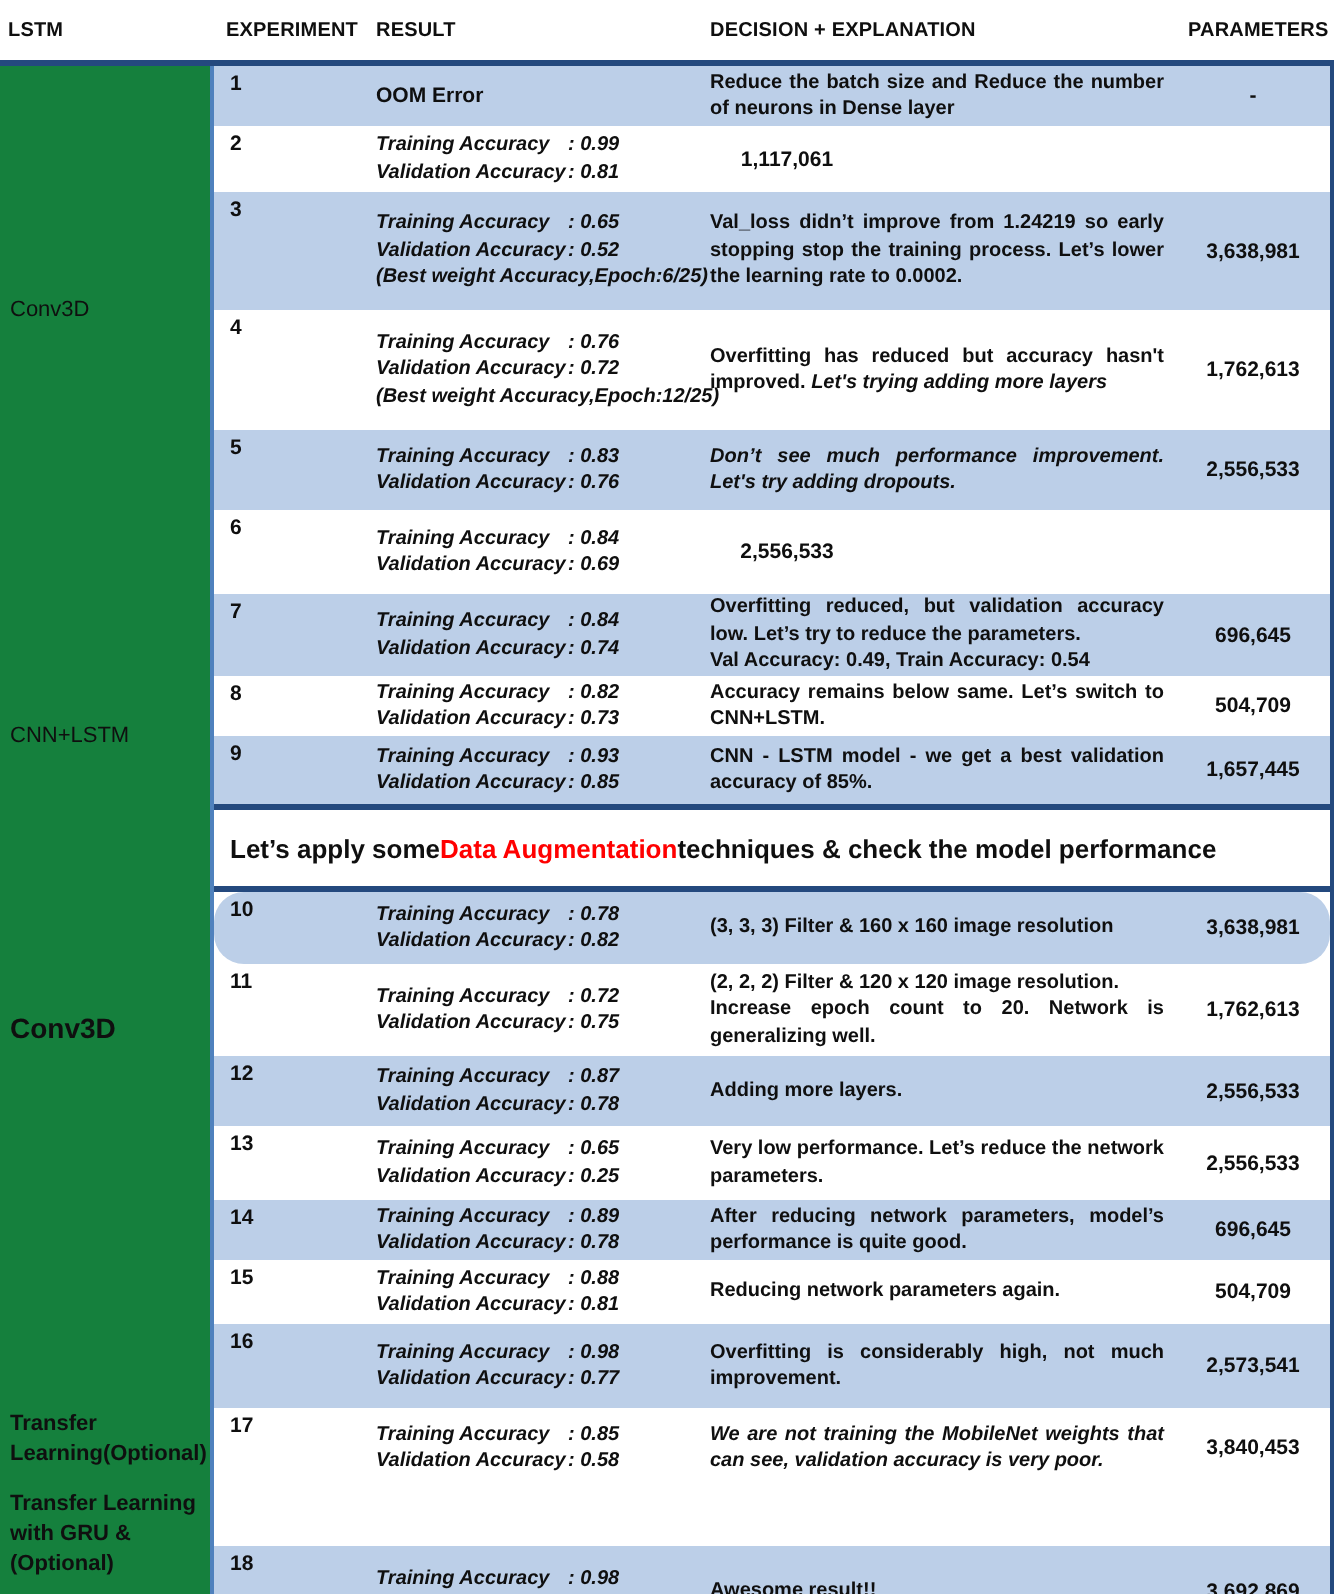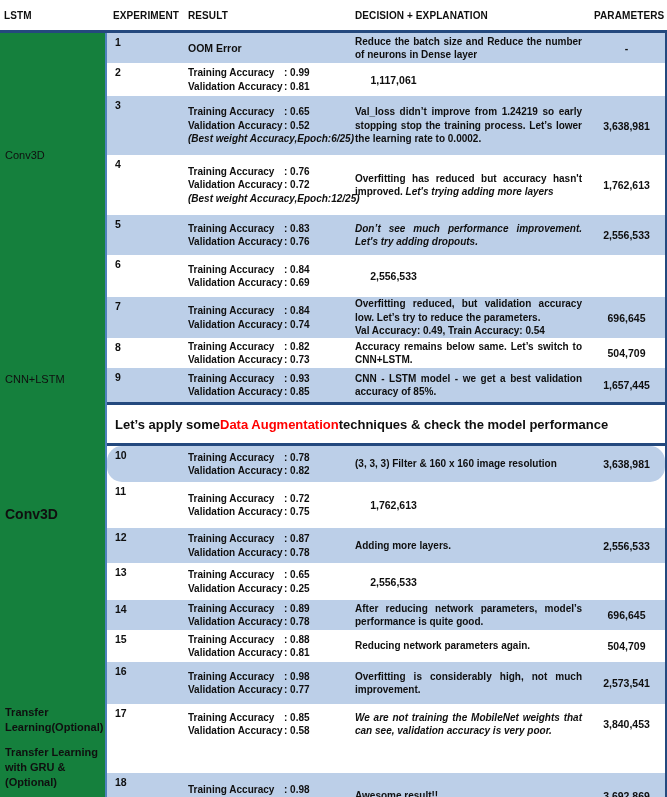--- a/index.html
+++ b/index.html
@@ -19,21 +19,21 @@
   .model-col{width:105px;position:relative;background:#15803d;}
   .body-col{width:562px;box-sizing:border-box;border-left:2px solid var(--sep);border-right:2px solid var(--navy);border-bottom:3px solid var(--navy);background:#fff;}
   .mlabel{position:absolute;left:5px;width:98px;font-size:11px;line-height:1.35;}
   .mlabel.regular{font-weight:normal;}
   .mlabel.bold{font-weight:bold;}
   .mlabel.big-bold{font-weight:bold;font-size:14px;}
   .row{display:flex;box-sizing:border-box;}
   .row.blue{background:var(--blue);}
   .cell-exp{width:81px;padding:3px 0 0 8px;box-sizing:border-box;font-size:10.5px;font-weight:bold;}
   .cell-result{width:167px;box-sizing:border-box;display:flex;flex-direction:column;justify-content:center;font-size:10px;font-weight:bold;line-height:1.34;}
-  .metric{display:flex;}
+  .metric{display:flex;font-style:italic;}
   .metric .lab{width:96px;flex:none;white-space:nowrap;}
   .metric .val{white-space:nowrap;}
   .result-note{font-size:10px;font-style:italic;white-space:nowrap;}
   .result-plain{font-size:10.5px;font-weight:bold;}
   .cell-decision{width:233px;box-sizing:border-box;display:flex;flex-direction:column;justify-content:center;font-size:10px;font-weight:bold;text-align:justify;padding:2px 6px 2px 0;line-height:1.34;}
   .cell-decision .it{font-style:italic;}
   .cell-params{width:77px;box-sizing:border-box;display:flex;align-items:center;justify-content:center;font-size:10.5px;font-weight:bold;text-align:center;}
   .banner{height:38px;border-top:3px solid var(--navy);border-bottom:3px solid var(--navy);display:flex;align-items:center;padding-left:8px;font-size:13px;font-weight:bold;background:#fff;}
   .banner .red{color:var(--red);text-align:right;}
 </style>
@@ -45,21 +45,21 @@
     <div class="h-model">LSTM</div>
     <div class="h-exp">EXPERIMENT</div>
     <div class="h-result">RESULT</div>
     <div class="h-decision">DECISION + EXPLANATION</div>
     <div class="h-params">PARAMETERS</div>
   </div>
   <div class="top-border"></div>
   <div class="content">
     <div class="model-col" id="model-col">
         <div class="mlabel regular" style="top: 115px;">Conv3D</div>
-        <div class="mlabel regular" style="top: 339px;">CNN+LSTM</div>
+        <div class="mlabel regular" style="top: 328px;">CNN+LSTM</div>
         <div class="mlabel big-bold" style="top: 472px;">Conv3D</div>
         <div class="mlabel bold" style="top: 672px;">Transfer Learning(Optional)</div>
         <div class="mlabel bold" style="top: 712px;">Transfer Learning with GRU &amp;(Optional)</div>
       </div>
     <div class="body-col" id="body-col">
         <div class="row blue" style="height: 30px;">
           <div class="cell-exp">1</div>
           <div class="cell-result">
             <div class="result-plain">OOM Error</div>
           </div>
@@ -227,20 +227,23 @@
           <div class="cell-result">
             <div class="metric">
               <span class="lab">Training Accuracy</span>
               <span class="val">: 0.72</span>
             </div>
             <div class="metric">
               <span class="lab">Validation Accuracy</span>
               <span class="val">: 0.75</span>
             </div>
           </div>
+          <div class="cell-decision">
+            <div><span>(2, 2, 2) Filter &amp; 120 x 120 image resolution.</span><br><span>Increase epoch count to 20. Network is generalizing well.</span></div>
+          </div>
           <div class="cell-params">1,762,613</div>
         </div>
         <div class="row blue" style="height: 35px;">
           <div class="cell-exp">12</div>
           <div class="cell-result">
             <div class="metric">
               <span class="lab">Training Accuracy</span>
               <span class="val">: 0.87</span>
             </div>
             <div class="metric">
@@ -257,20 +260,23 @@
           <div class="cell-exp">13</div>
           <div class="cell-result">
             <div class="metric">
               <span class="lab">Training Accuracy</span>
               <span class="val">: 0.65</span>
             </div>
             <div class="metric">
               <span class="lab">Validation Accuracy</span>
               <span class="val">: 0.25</span>
             </div>
+          </div>
+          <div class="cell-decision">
+            <div><span>Very low performance. Let’s reduce the network parameters.</span></div>
           </div>
           <div class="cell-params">2,556,533</div>
         </div>
         <div class="row blue" style="height: 30px;">
           <div class="cell-exp">14</div>
           <div class="cell-result">
             <div class="metric">
               <span class="lab">Training Accuracy</span>
               <span class="val">: 0.89</span>
             </div>

